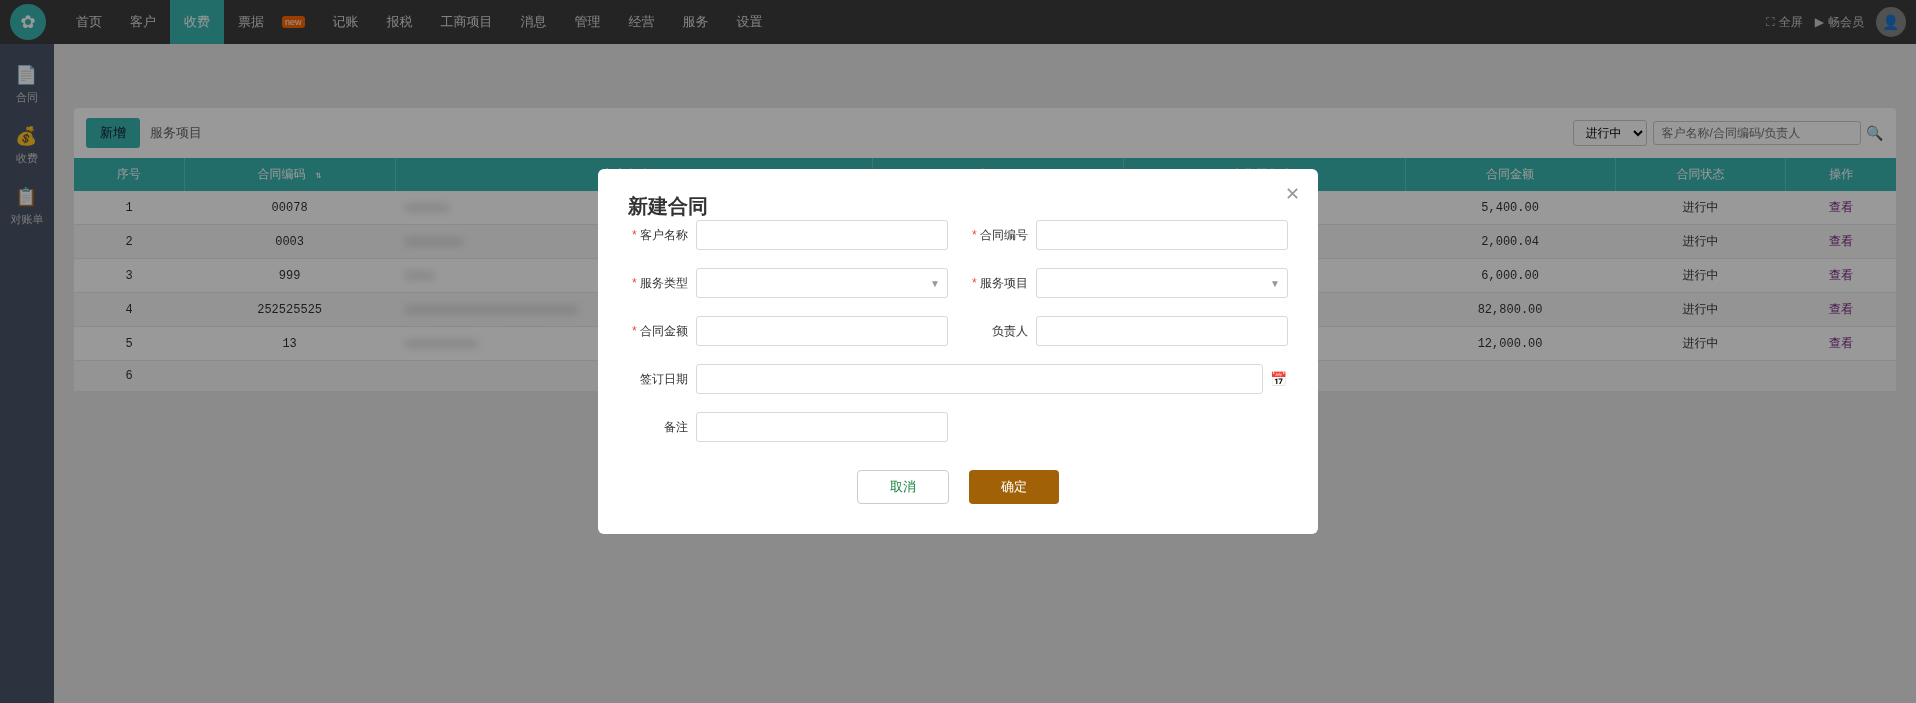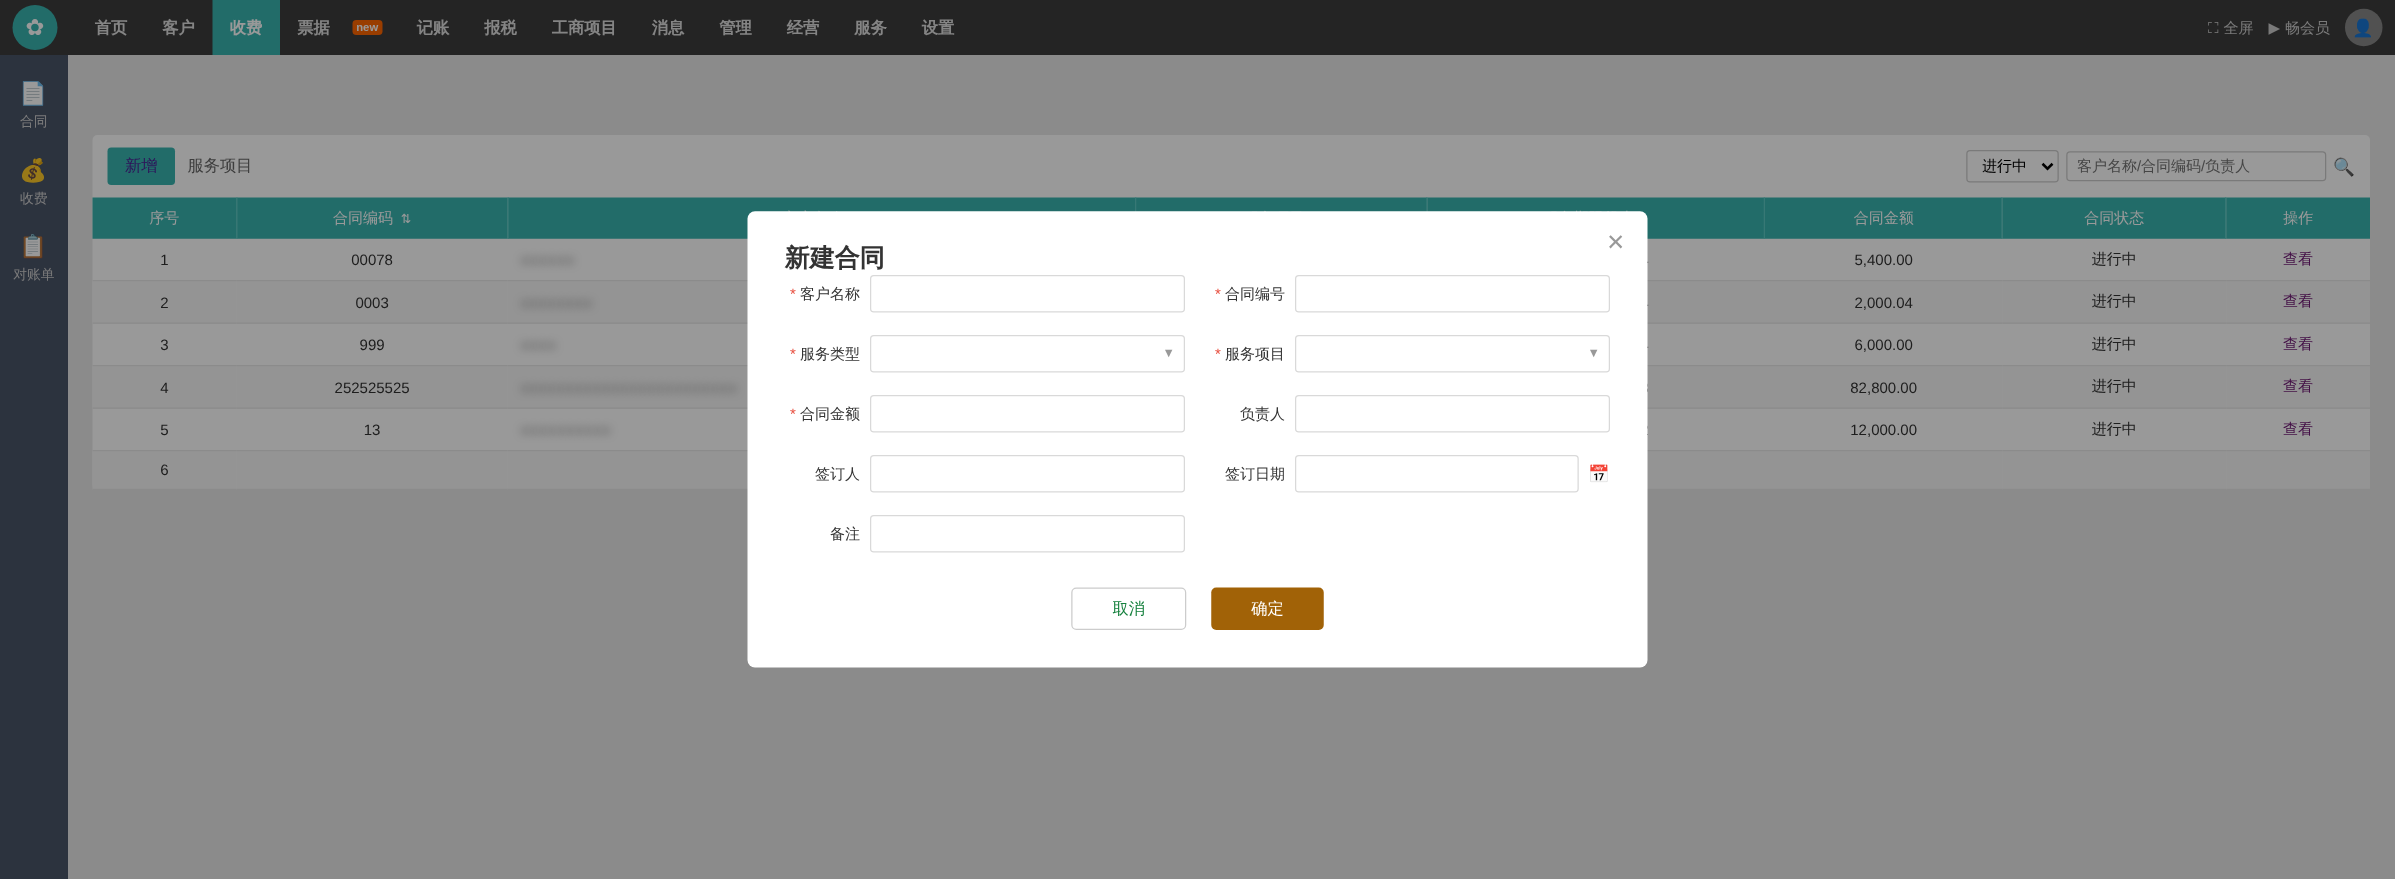--- a/index.html
+++ b/index.html
@@ -11,21 +11,21 @@
       background: #3d3d3d; color: #ccc; padding: 0 10px;
     }
     .top-nav .logo {
       width: 36px; height: 36px; margin-right: 16px;
       background: #3ab5b0; border-radius: 50%;
       display: flex; align-items: center; justify-content: center;
       color: white; font-size: 18px;
     }
     .top-nav .nav-item {
       padding: 0 14px; height: 44px; display: flex; align-items: center;
-      cursor: pointer; color: #ddd; font-size: 13px; font-weight: bold;
+      cursor: pointer; color: #ddd; font-size: 13px;
     }
     .top-nav .nav-item.active { background: #3ab5b0; color: #fff; }
     .top-nav .nav-item .new-badge {
       font-size: 9px; background: #ff6600; color: #fff;
       border-radius: 3px; padding: 1px 3px; margin-left: 18px; vertical-align: super;
     }
     .top-nav .right-tools {
       margin-left: auto; display: flex; align-items: center; gap: 12px; color: #ccc; font-size: 12px;
     }
     .top-nav .right-tools span { cursor: pointer; display: flex; align-items: center; gap: 4px; }
@@ -52,37 +52,37 @@
     }
 
     
     .table-area { background: #fff; border-radius: 4px; }
 
     
     .toolbar {
       display: flex; align-items: center; padding: 10px 12px; gap: 10px;
     }
     .btn-new {
-      background: #3ab5b0; color: #4c1d95; border: none; padding: 6px 14px;
+      background: #3ab5b0; color: #0f172a; border: none; padding: 6px 14px;
       border-radius: 3px; cursor: pointer; font-size: 13px;
     }
     .toolbar-label { color: #666; font-size: 13px; }
     .toolbar-right { margin-left: auto; display: flex; align-items: center; gap: 6px; }
     .status-select {
       border: 1px solid #ccc; border-radius: 3px; padding: 4px 8px;
       font-size: 12px; background: #fff; cursor: pointer;
     }
     .search-box {
       border: 1px solid #ccc; border-radius: 3px; padding: 4px 8px;
       font-size: 12px; width: 208px;
     }
     .search-icon { color: #999; cursor: pointer; font-size: 14px; }
 
     
-    .data-table { width: 100%; border-collapse: collapse; }
+    .data-table { width: 100%; border-collapse: collapse; font-family: Liberation Mono, monospace; }
     .data-table thead tr { background: #3ab5b0; }
     .data-table thead th {
       color: #fff; font-size: 12px; font-weight: normal;
       padding: 8px 10px; text-align: center; border-right: 1px solid #5cc8c4;
     }
     .data-table thead th:last-child { border-right: none; }
     .data-table tbody tr { border-bottom: 1px solid #e8e8e8; }
     .data-table tbody tr:nth-child(even) { background: #f7f7f7; }
     .data-table tbody td {
       padding: 8px 10px; text-align: center; font-size: 12px; color: #333;
@@ -325,24 +325,20 @@
         <input class="form-input" type="text" style="">
       </div>
       <div class="form-field">
         <span class="form-label">负责人</span>
         <input class="form-input" type="text" style="">
       </div>
     </div>
 
     <div class="form-row">
       <div class="form-field">
-        <span class="form-label">签订人</span>
-        <input class="form-input" type="text" style="">
-      </div>
-      <div class="form-field">
         <span class="form-label">签订日期</span>
         <div class="date-field">
           <input class="form-input" type="text" style="">
           <span class="calendar-icon">📅</span>
         </div>
       </div>
     </div>
 
     <div class="form-row">
       <div class="form-field">

